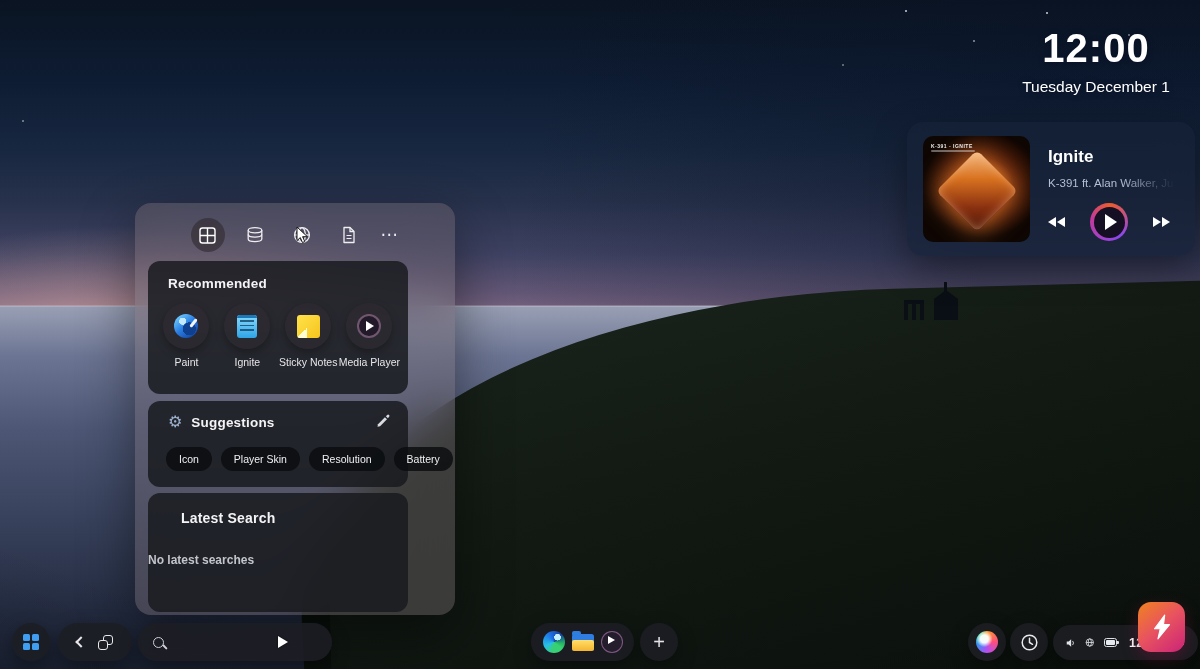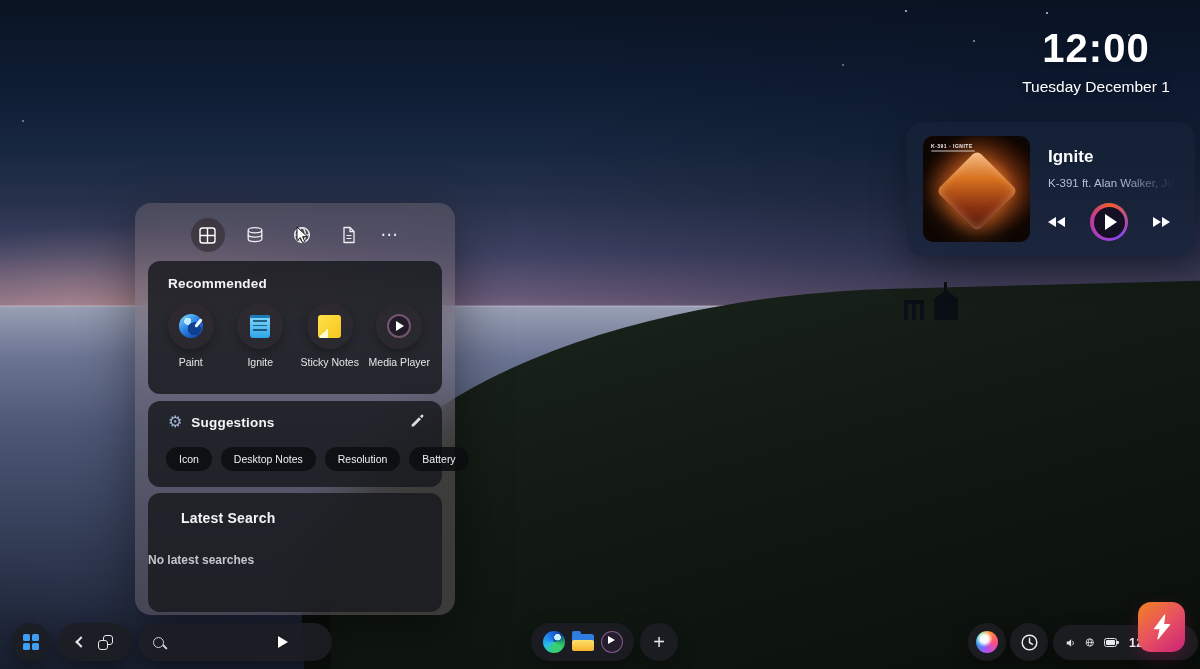--- a/index.html
+++ b/index.html
@@ -73,21 +73,21 @@
 
   
   .menu { position:absolute; left:135px; top:203px; width:320px; height:412px; z-index:6;
     background:rgba(112,100,106,0.46); border-radius:16px; backdrop-filter:blur(22px) saturate(1.15);
     box-shadow:0 20px 55px rgba(0,0,0,0.45); }
   .tabs { position:absolute; left:0; top:13px; width:100%; height:38px; display:flex; align-items:center; justify-content:center; gap:13px; }
   .tab { width:34px; height:34px; border-radius:50%; display:flex; align-items:center; justify-content:center; cursor:pointer; }
   .tab.sel { background:rgba(48,42,46,0.62); }
   .dots-more { color:#f0eef0; font-size:17px; line-height:10px; cursor:pointer; padding:0 2px; }
 
-  .card { position:absolute; left:13px; width:294px; background:rgba(24,26,30,0.84); border-radius:12px; }
+  .card { position:absolute; left:13px; width:260px; background:rgba(24,26,30,0.84); border-radius:12px; }
   .card h3 { color:#f4f3f5; font-size:13.5px; font-weight:700; letter-spacing:.2px; }
 
   .rec { top:58px; height:133px; }
   .rec h3 { position:absolute; left:20px; top:15px; }
   .apps { position:absolute; left:8px; right:8px; top:42px; display:flex; justify-content:space-around; }
   .app { display:flex; flex-direction:column; align-items:center; width:66px; cursor:pointer; }
   .app .circ { width:46px; height:46px; border-radius:50%; background:rgba(44,41,48,0.95); display:flex; align-items:center; justify-content:center;
     box-shadow:0 4px 10px rgba(0,0,0,0.3); }
   .app .alabel { margin-top:7px; font-size:10.5px; color:#e6e5e9; white-space:nowrap; }
 
@@ -290,21 +290,21 @@
       <h3>Suggestions</h3>
     </div>
     <div class="edit-pencil">
       <svg width="15" height="15" viewBox="0 0 16 16">
         <path d="M3.2 12.8 L10.6 5.4 L12.8 7.6 L5.4 15 L2.6 15.6 Z" fill="#d9dbe0" transform="translate(0,-2)"></path>
         <path d="M11.6 4.4 L13 3 a1.4 1.4 0 0 1 2 2 L13.8 6.6 Z" fill="#d9dbe0" transform="translate(0,-2)"></path>
       </svg>
     </div>
     <div class="chips">
       <div class="chip">Icon</div>
-      <div class="chip">Desktop Notes</div>
+      <div class="chip">Player Skin</div>
       <div class="chip">Resolution</div>
       <div class="chip">Battery</div>
     </div>
   </div>
 
   <div class="card latest">
     <h3>Latest Search</h3>
     <div class="empty-msg">No latest searches</div>
   </div>
 </div>

